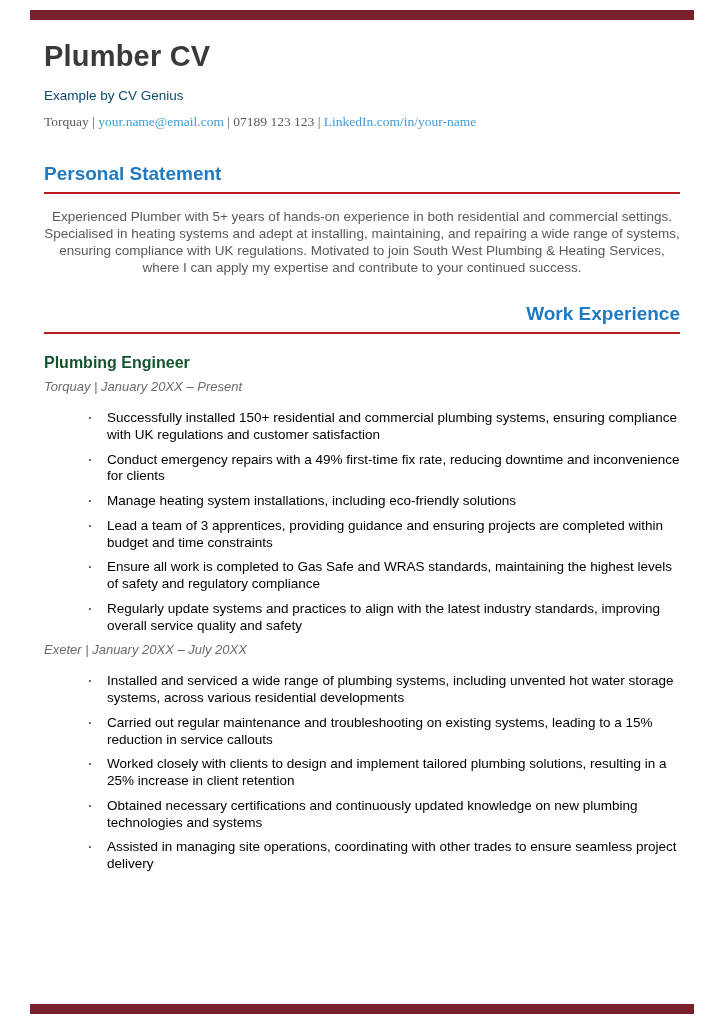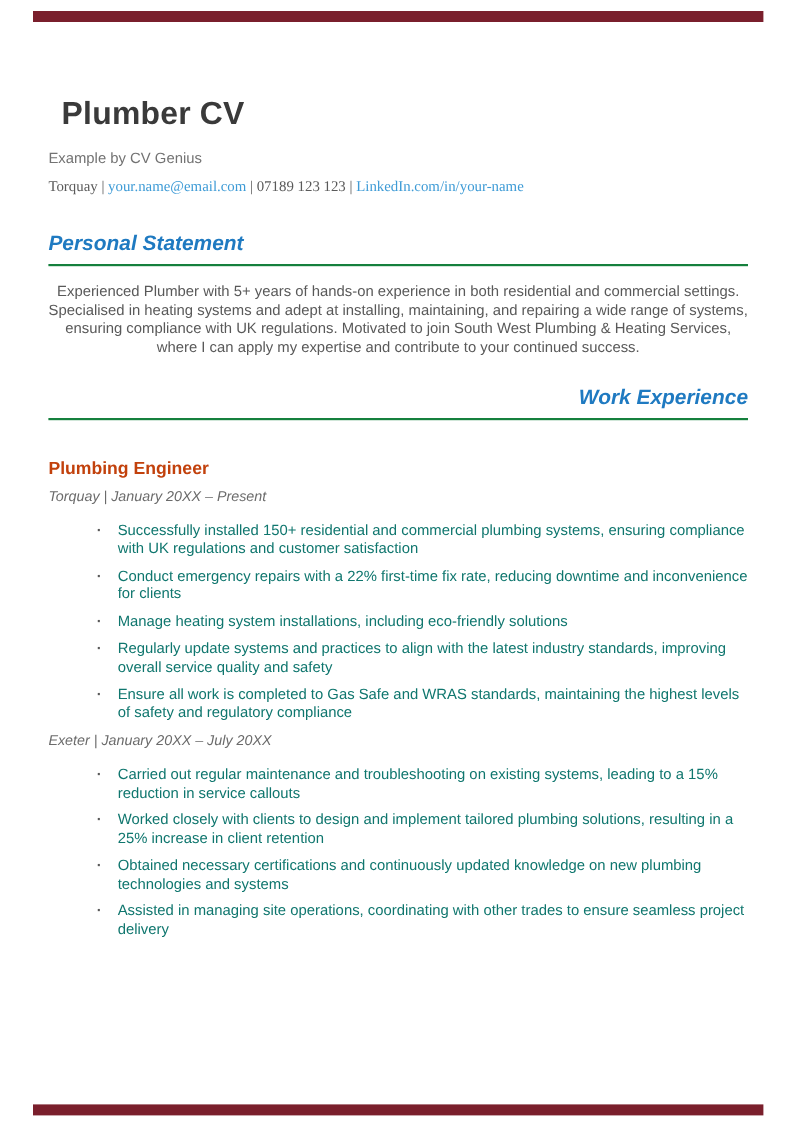--- a/index.html
+++ b/index.html
@@ -20,86 +20,85 @@
   }
   .accent-bar.top { top: 10px; }
   .accent-bar.bottom { top: 1004px; }
   .content {
     position: absolute;
     left: 44px;
     right: 44px;
     top: 0;
   }
   .cv-title {
-    margin: 12px;
-    padding-top: 76px;
+    margin: 0;
+    padding-top: 40px;
     font-size: 29px;
     line-height: 1.15;
     font-weight: bold;
     color: #3a3a3a;
     letter-spacing: 0.2px;
   }
   .cv-subtitle {
     margin: 15px 0 11px 0;
     font-size: 13.5px;
-    color: #737373;
+    color: #0c4a6e;
   }
   .contact-line {
     margin: 9px 0 0 0;
     font-size: 13.5px;
     color: #5a5a5a;
     font-family: Liberation Serif, serif;
   }
   .contact-line .sep { color: #5a5a5a; }
   a.link {
     color: #3e9bd6;
     text-decoration: none;
     cursor: pointer;
   }
   .section-heading {
     margin: 33px 0 0 0;
     padding-bottom: 7px;
     font-size: 19px;
     font-weight: bold;
     color: #1f7ac1;
-    border-bottom: 2px solid #15803d;
-    font-style: italic;
+    border-bottom: 2px solid #b91c1c;
   }
   .section-heading.second { margin-top: 27px; text-align: right; }
   .statement {
     margin: 15px 0 0 0;
     font-size: 13.5px;
     line-height: 1.24;
     color: #595959;
     text-align: center;
   }
   .job-title {
-    margin: 36px 0 0 0;
+    margin: 20px 0 0 0;
     font-size: 16px;
     font-weight: bold;
-    color: #c2410c;
+    color: #14532d;
   }
   .job-meta {
     margin: 7px 0 0 0;
     font-size: 13px;
     font-style: italic;
     color: #6b6b6b;
   }
   ul.bullets {
     list-style: none;
     margin: 16px 0 0 0;
     padding: 0 0 0 44px;
   }
   ul.bullets li {
     position: relative;
     padding-left: 19px;
     margin-bottom: 8px;
     font-size: 13.5px;
     line-height: 1.24;
-    color: #0f766e;
+    color: #000000;
   }
   ul.bullets li::before {
     content: "\00B7";
     position: absolute;
     left: 0;
     top: 0;
     color: #595959;
     font-weight: bold;
   }
 </style>
@@ -122,29 +121,31 @@
 
     <p class="statement">Experienced Plumber with 5+ years of hands-on experience in both residential and commercial settings. Specialised in heating systems and adept at installing, maintaining, and repairing a wide range of systems, ensuring compliance with UK regulations. Motivated to join South West Plumbing &amp; Heating Services, where I can apply my expertise and contribute to your continued success.</p>
 
     <h2 class="section-heading second">Work Experience</h2>
 
     <h3 class="job-title">Plumbing Engineer</h3>
     <p class="job-meta">Torquay | January 20XX – Present</p>
 
     <ul class="bullets">
       <li>Successfully installed 150+ residential and commercial plumbing systems, ensuring compliance with UK regulations and customer satisfaction</li>
-      <li>Conduct emergency repairs with a 22% first-time fix rate, reducing downtime and inconvenience for clients</li>
+      <li>Conduct emergency repairs with a 49% first-time fix rate, reducing downtime and inconvenience for clients</li>
       <li>Manage heating system installations, including eco-friendly solutions</li>
+      <li>Lead a team of 3 apprentices, providing guidance and ensuring projects are completed within budget and time constraints</li>
+      <li>Ensure all work is completed to Gas Safe and WRAS standards, maintaining the highest levels of safety and regulatory compliance</li>
       <li>Regularly update systems and practices to align with the latest industry standards, improving overall service quality and safety</li>
-      <li>Ensure all work is completed to Gas Safe and WRAS standards, maintaining the highest levels of safety and regulatory compliance</li>
     </ul>
 
     <p class="job-meta">Exeter | January 20XX – July 20XX</p>
 
     <ul class="bullets">
+      <li>Installed and serviced a wide range of plumbing systems, including unvented hot water storage systems, across various residential developments</li>
       <li>Carried out regular maintenance and troubleshooting on existing systems, leading to a 15% reduction in service callouts</li>
       <li>Worked closely with clients to design and implement tailored plumbing solutions, resulting in a 25% increase in client retention</li>
       <li>Obtained necessary certifications and continuously updated knowledge on new plumbing technologies and systems</li>
       <li>Assisted in managing site operations, coordinating with other trades to ensure seamless project delivery</li>
     </ul>
 
   </div>
 
   <div class="accent-bar bottom"></div>
 

